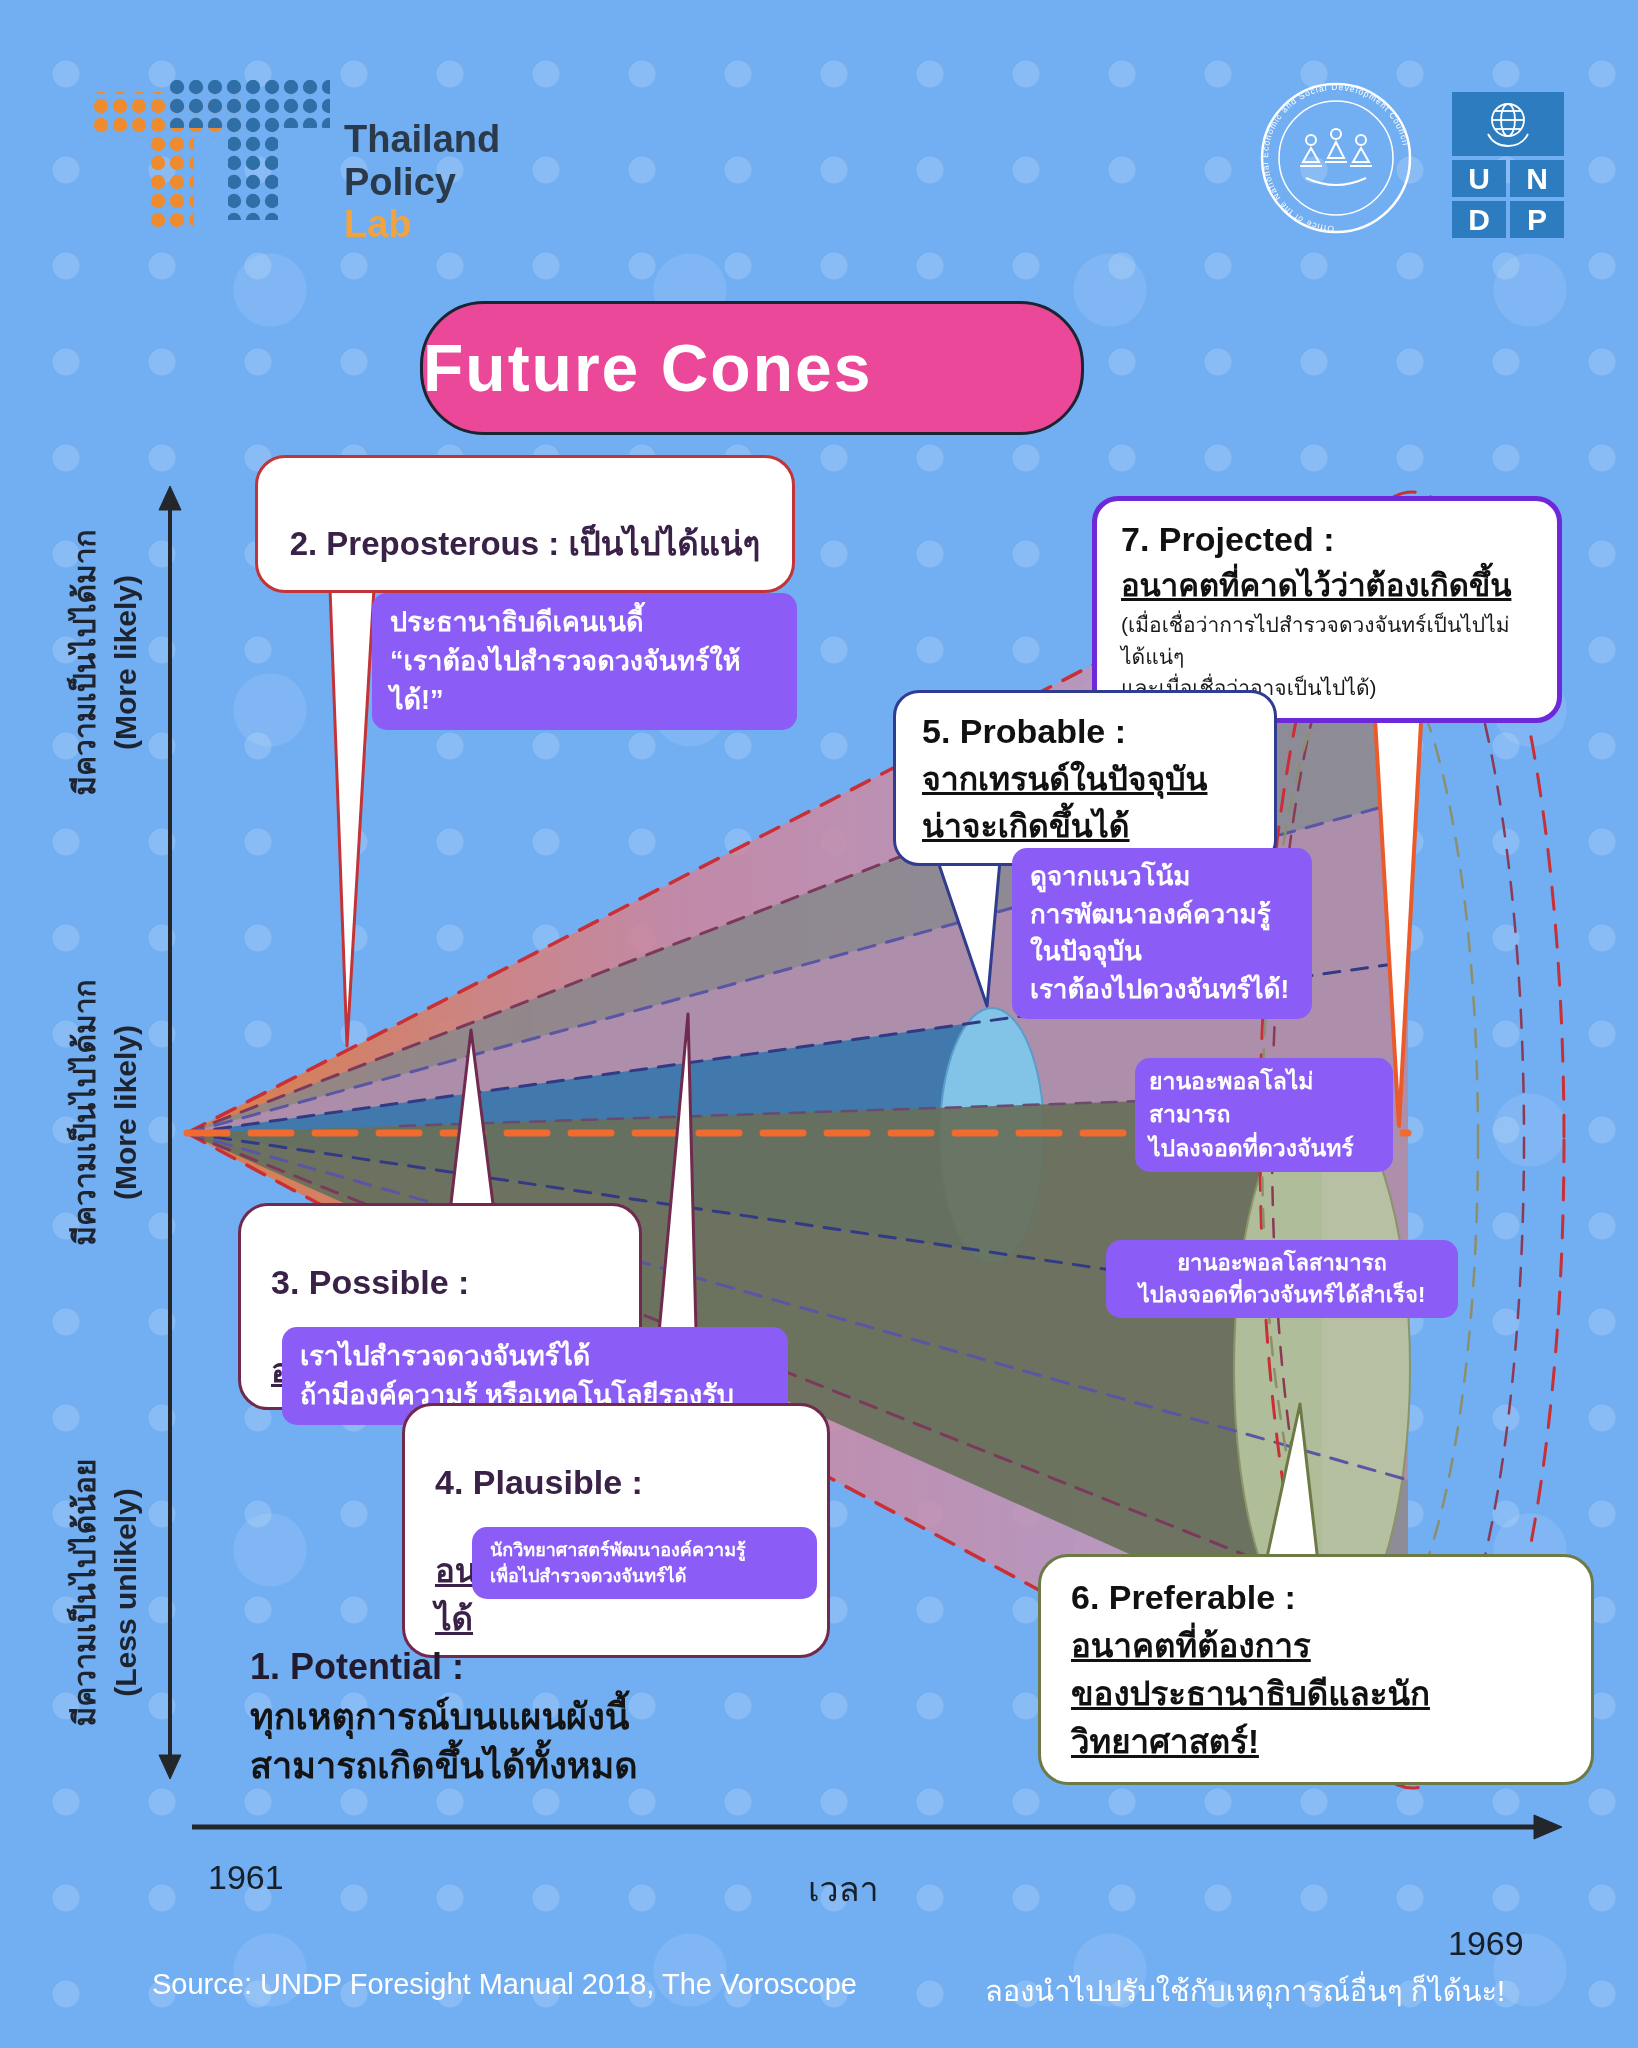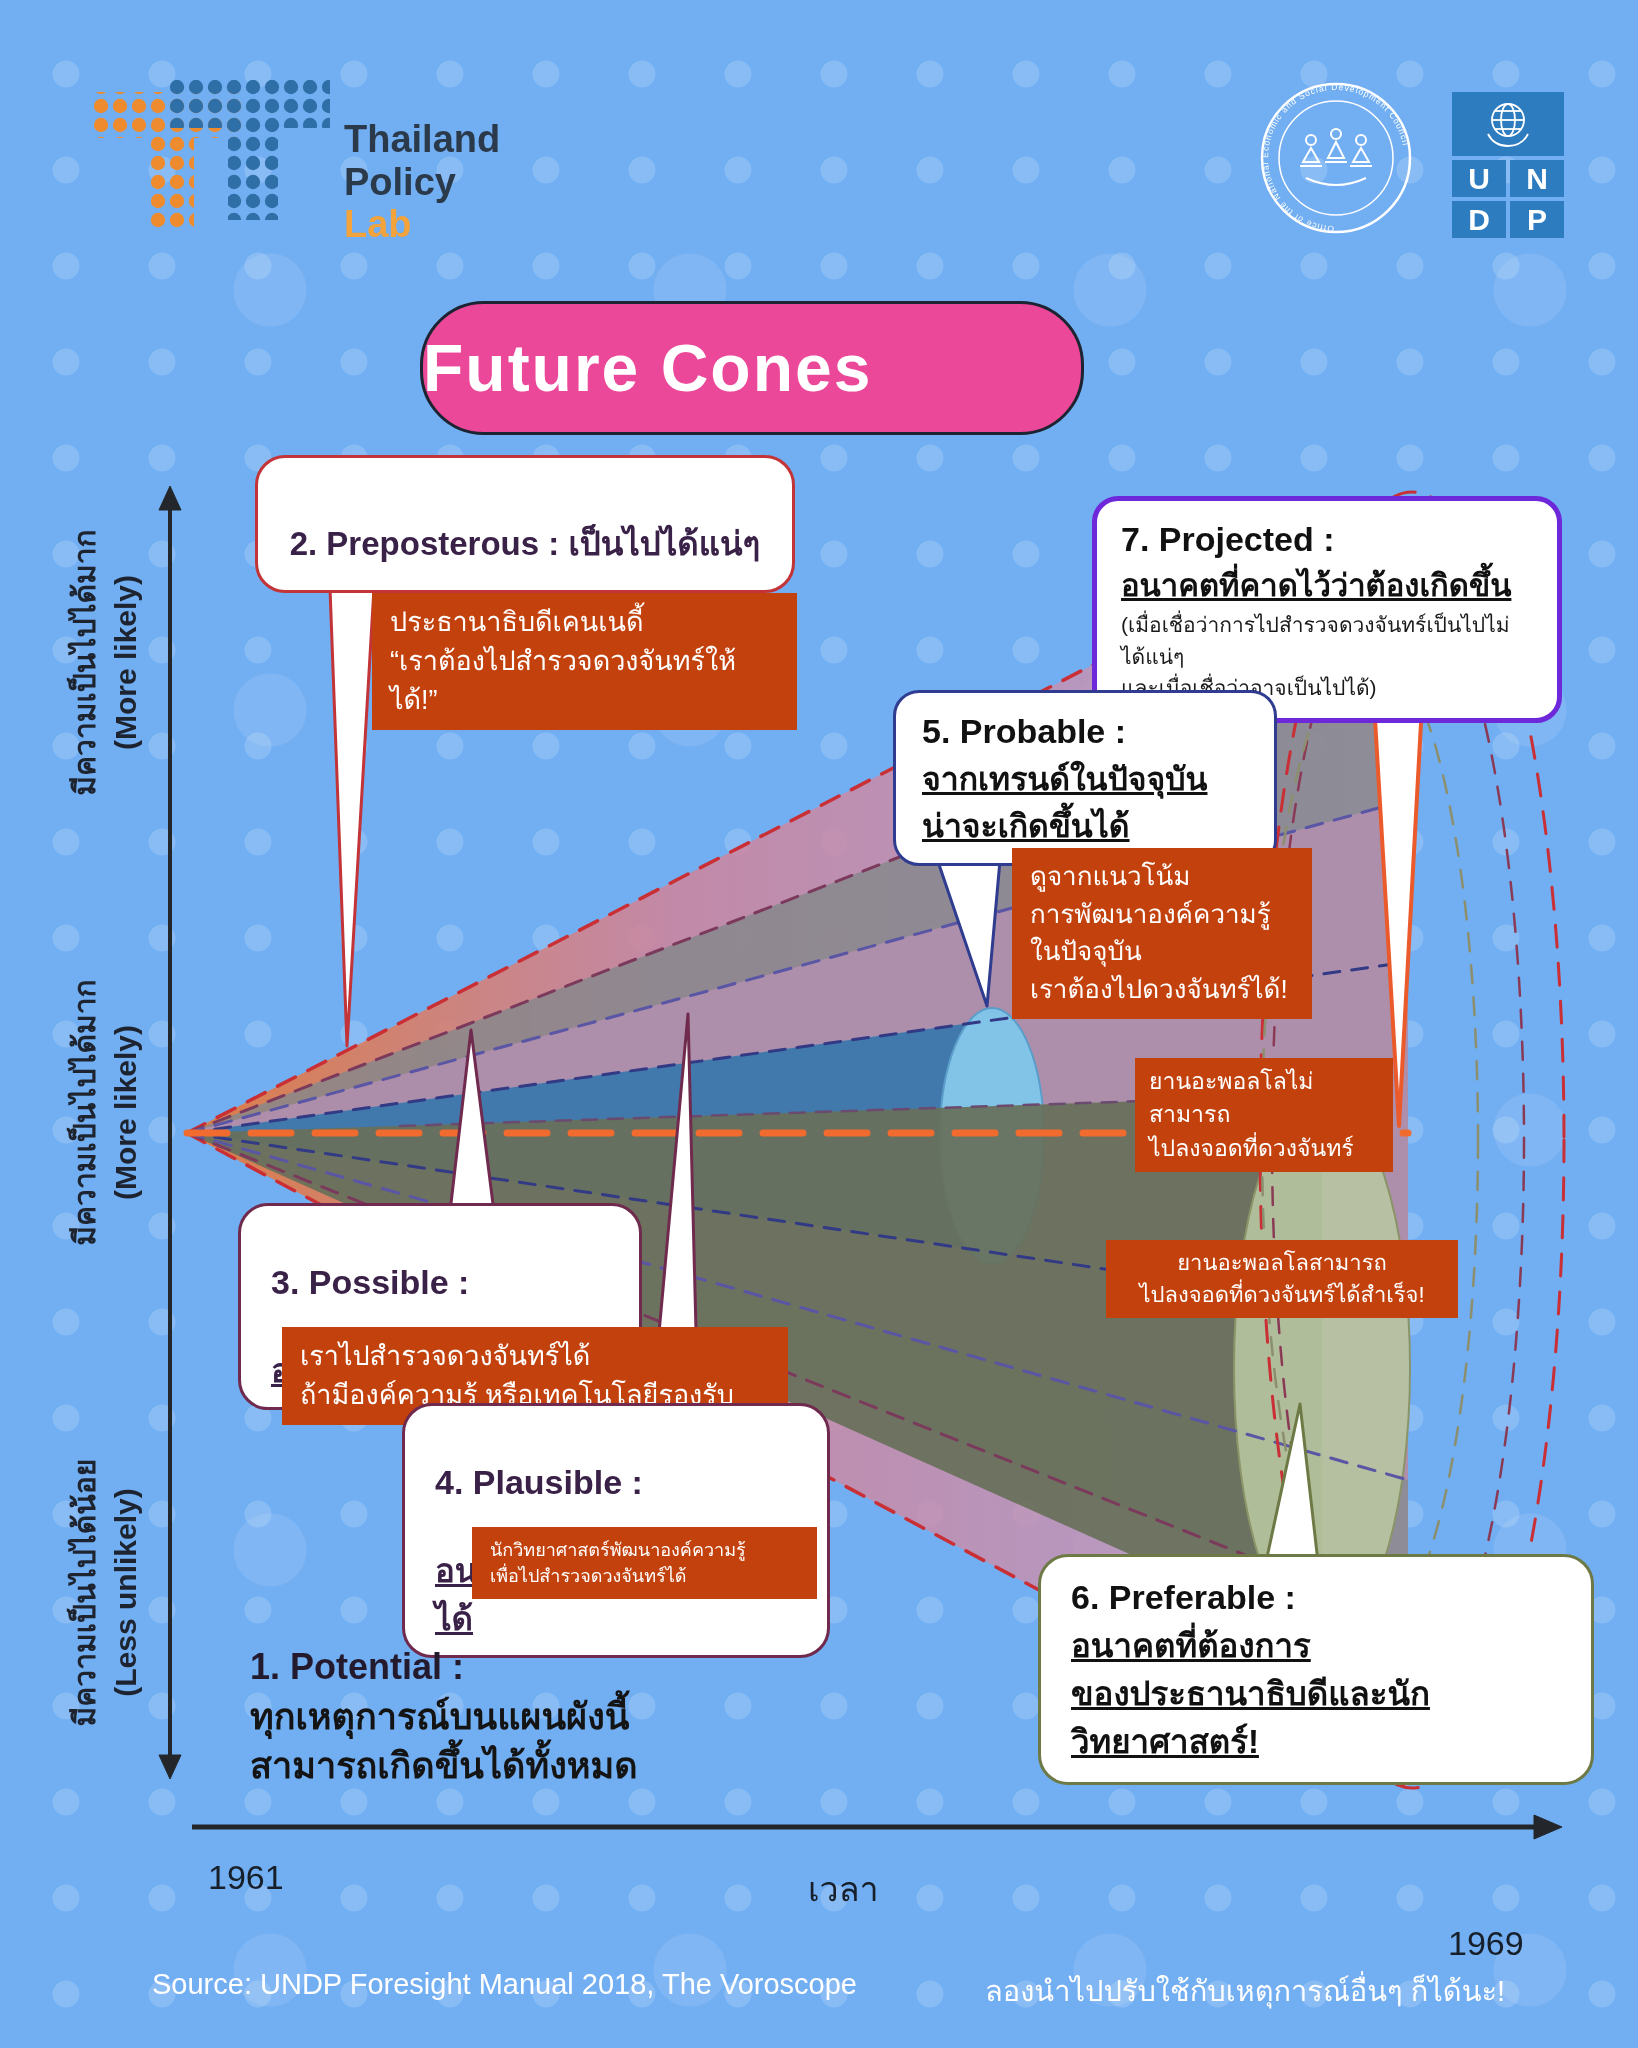--- a/index.html
+++ b/index.html
@@ -22,21 +22,21 @@
     background:#ec4899;border:3px solid #1b2430;display:flex;align-items:center;justify-content:flex-start;
     color:#ffffff;font-size:66px;font-weight:700;letter-spacing:2px;margin-top:39px;
   }
   
   .bubble{background:#ffffff;border-radius:30px;padding:16px 30px;box-sizing:border-box;}
   .bubble .t{font-size:34px;font-weight:700;line-height:1.45;}
   .bubble .s{font-size:33px;font-weight:700;line-height:1.45;text-decoration:underline;}
   .bubble .sm{font-size:21px;line-height:1.5;color:#1a1a1a;}
   .purple{color:#3a2147;margin-top:40px;}
   .dark{color:#111111;}
-  .obox{background:#c2410c;color:#ffffff;font-weight:400;padding:10px 18px;box-sizing:border-box;line-height:1.45;}
+  .obox{background:#8b5cf6;color:#ffffff;font-weight:700;padding:10px 18px;box-sizing:border-box;line-height:1.45;border-radius:15px;}
   
   .ylabel{width:460px;text-align:center;font-size:30px;font-weight:700;color:#1d2430;line-height:1.35;
     transform:rotate(-90deg);transform-origin:center center;}
   .axis-val{font-size:34px;color:#17202a;}
   .footer{font-size:29px;color:#ffffff;}
   .potential{font-size:36px;line-height:1.38;color:#141414;font-weight:600;}
   .potential .pt{color:#241a2e;font-weight:700;}
 </style>
 </head>
 <body>

